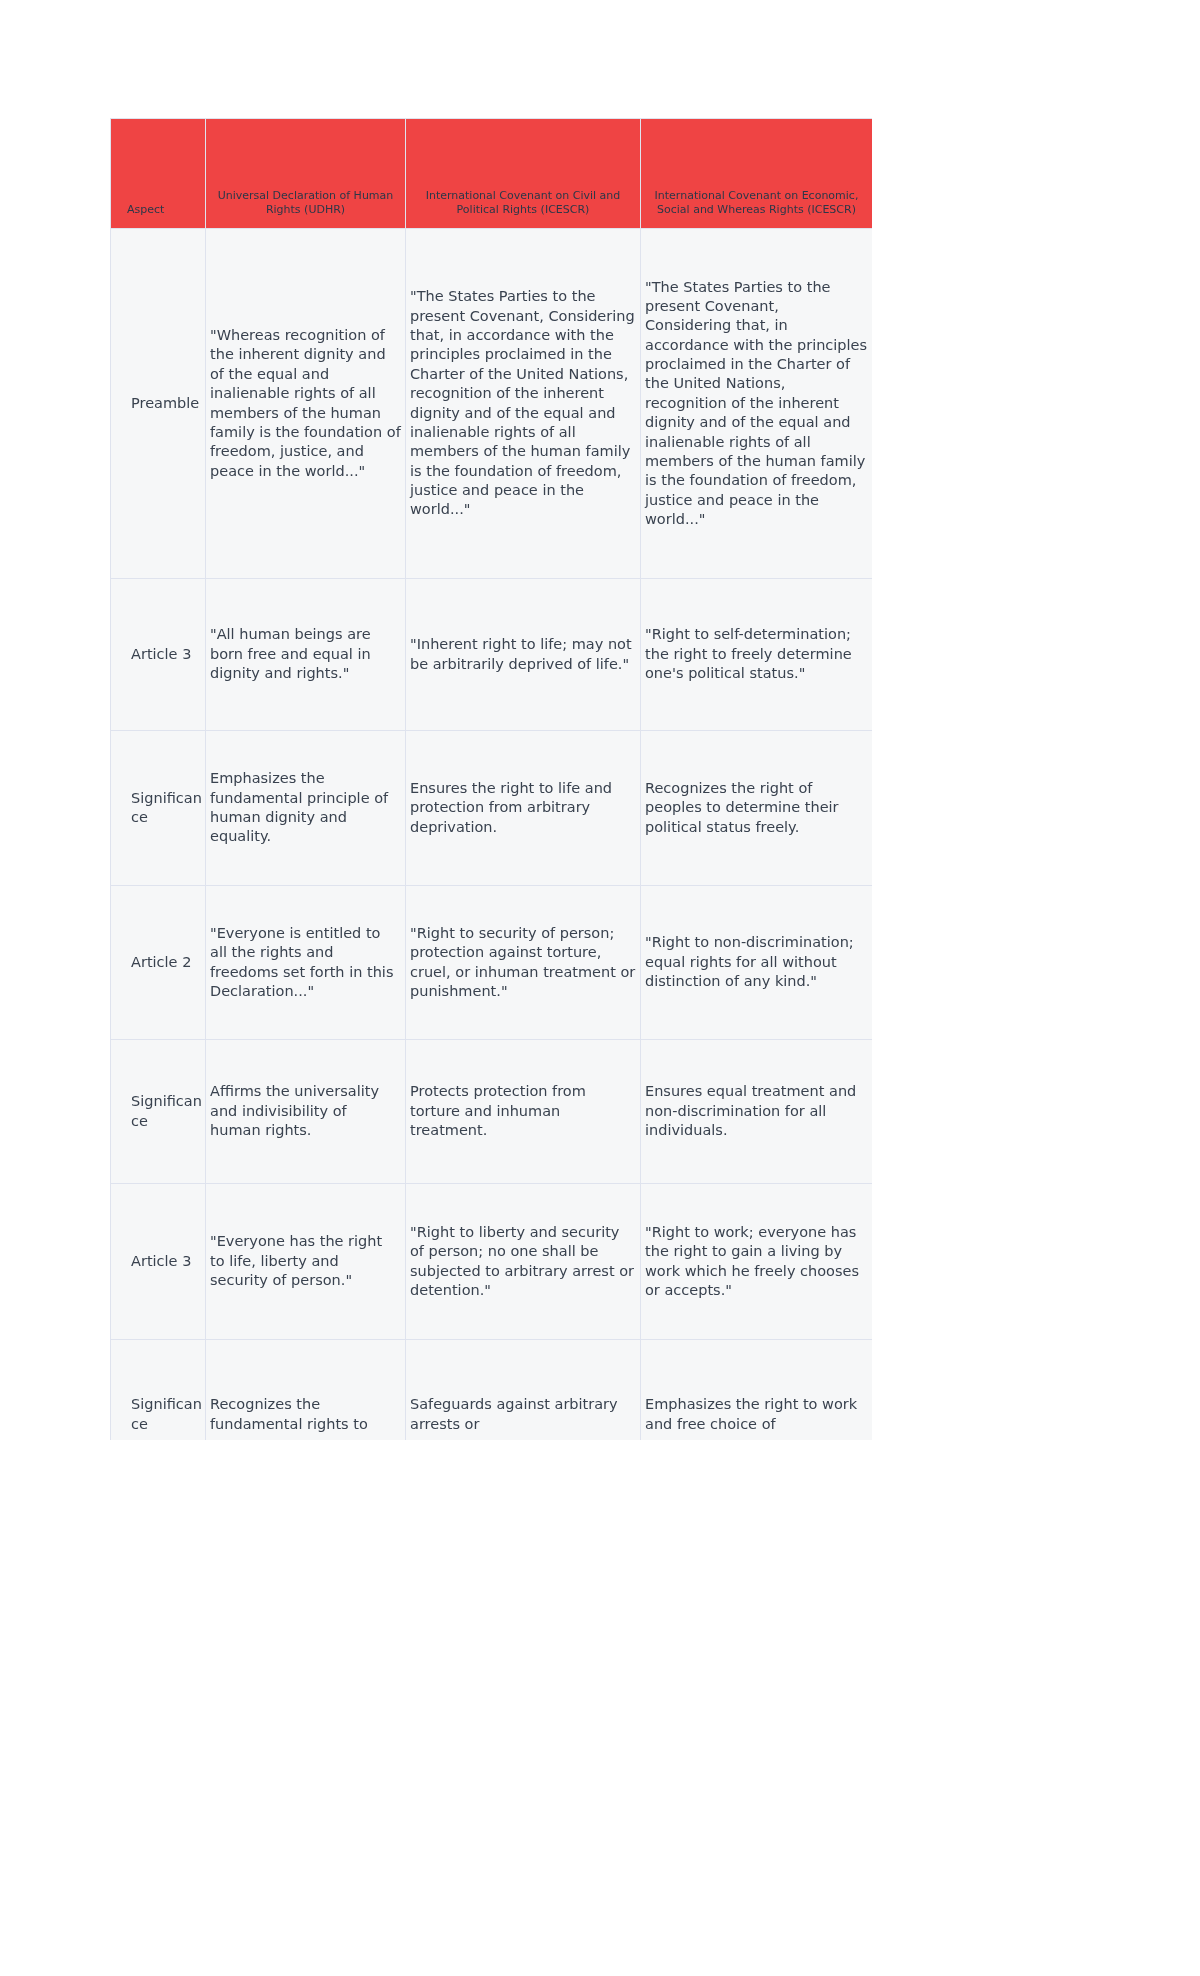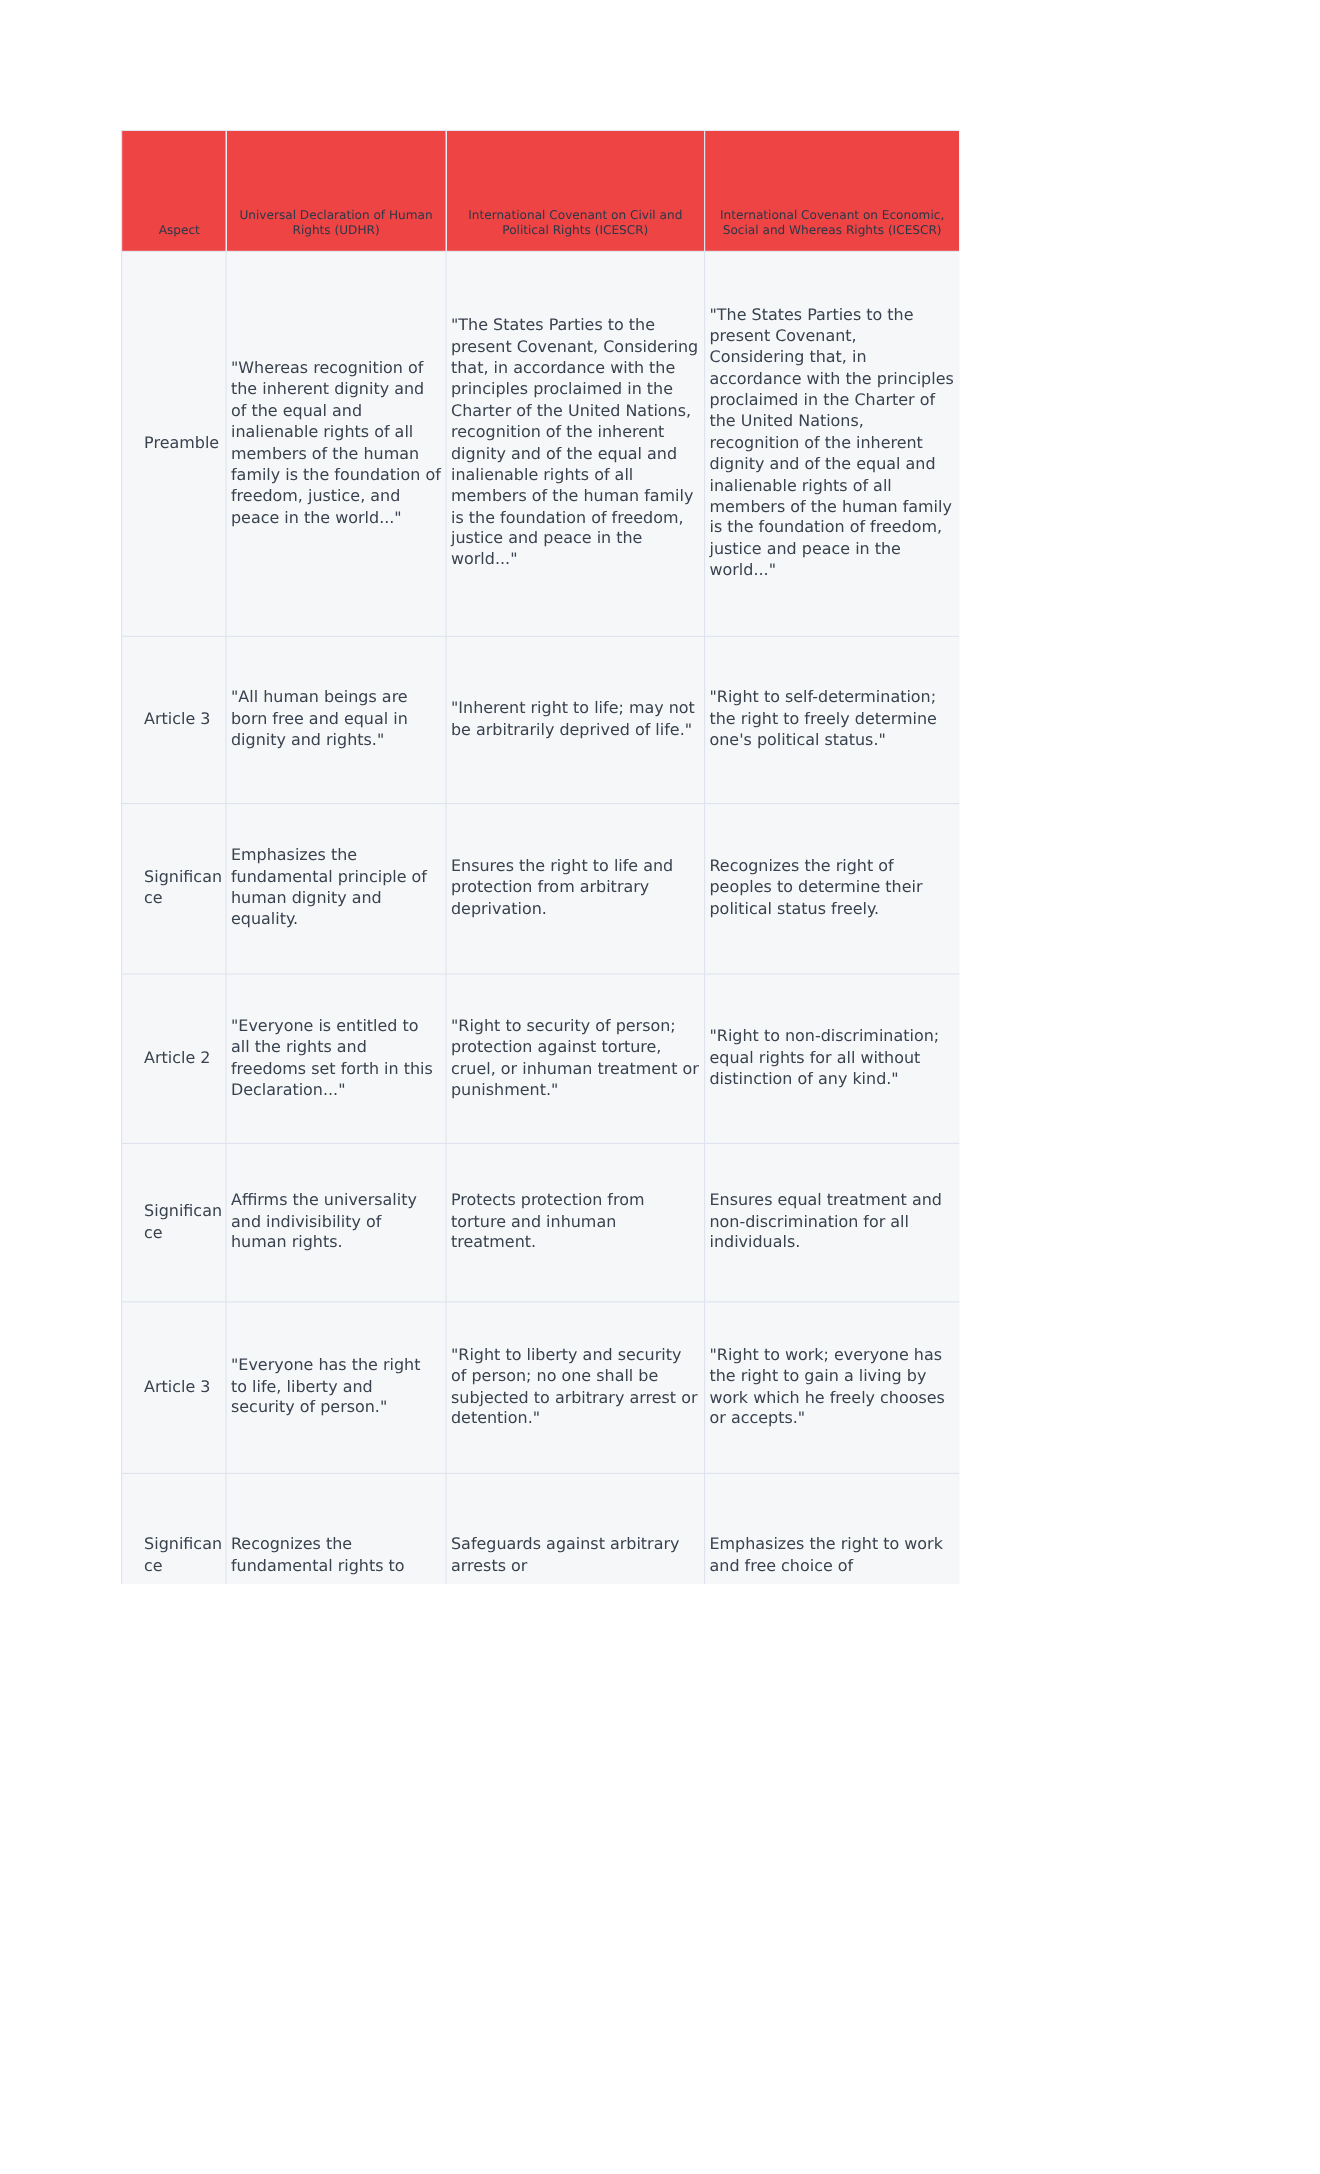--- a/index.html
+++ b/index.html
@@ -55,21 +55,21 @@
     text-align: center;
     vertical-align: bottom;
     padding: 8px 6px 10px 6px;
     height: 110px;
     box-sizing: border-box;
     overflow: hidden;
     word-break: break-word;
   }
 
   table.cmp th.aspect-head {
-    text-align: center;
+    text-align: left;
     padding-left: 16px;
   }
 
   table.cmp td {
     border: 1px solid #dfe3ee;
     background: #f6f7f8;
     color: #39424f;
     font-weight: normal;
     font-size: 14.5px;
     line-height: 1.335;

